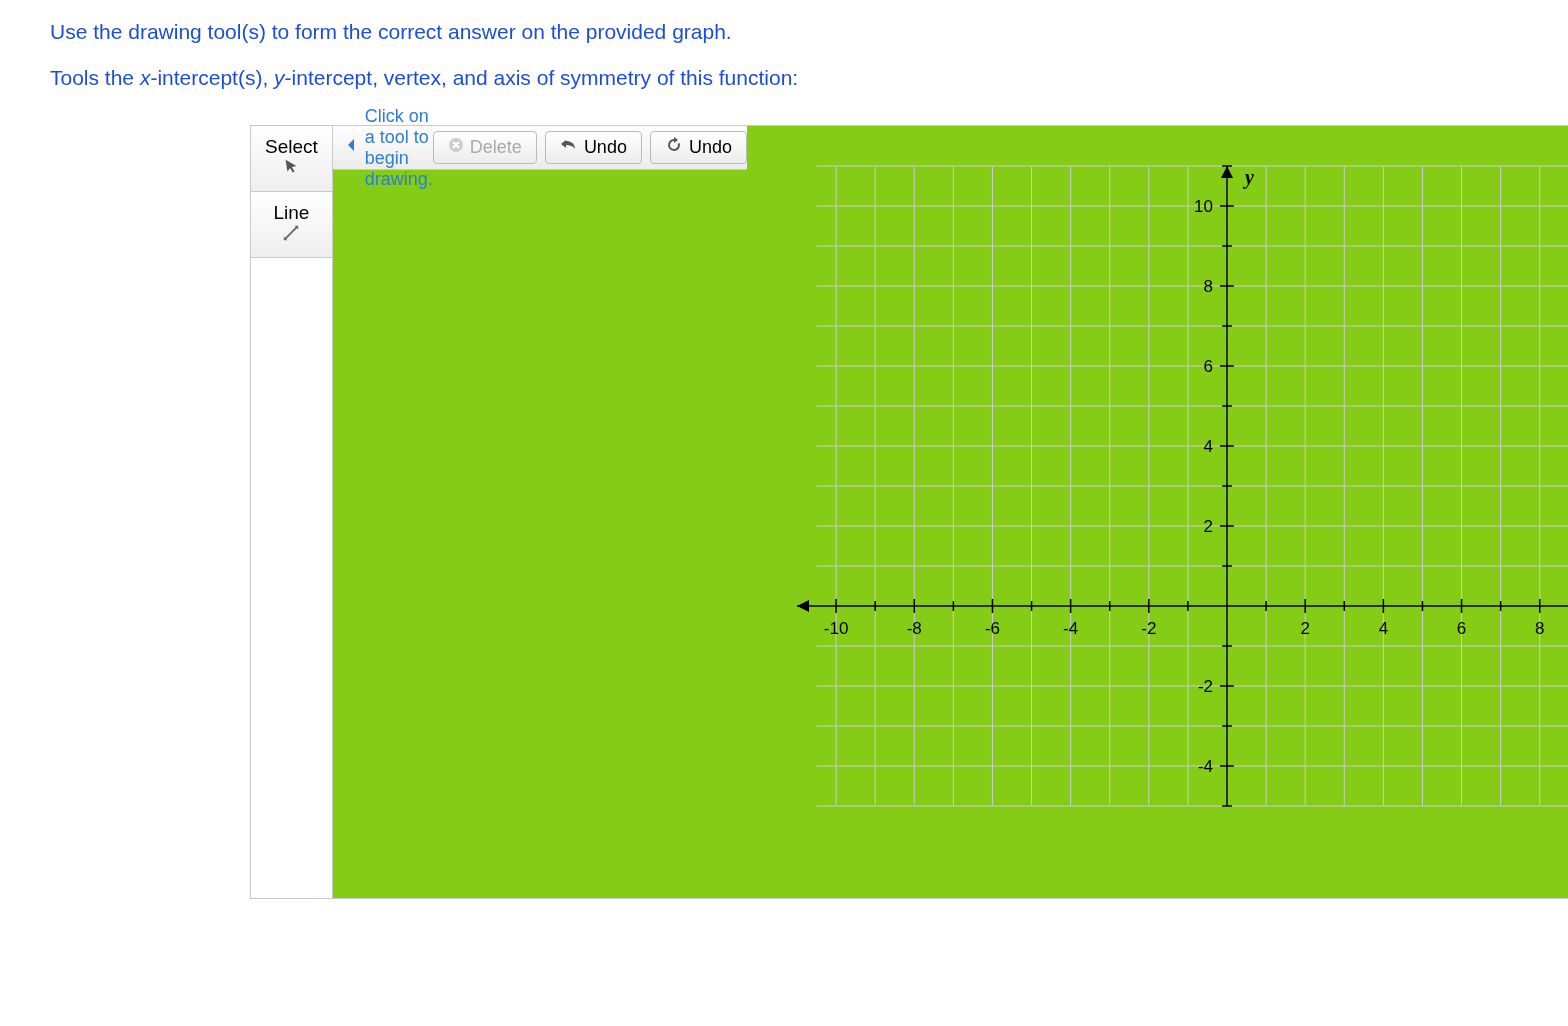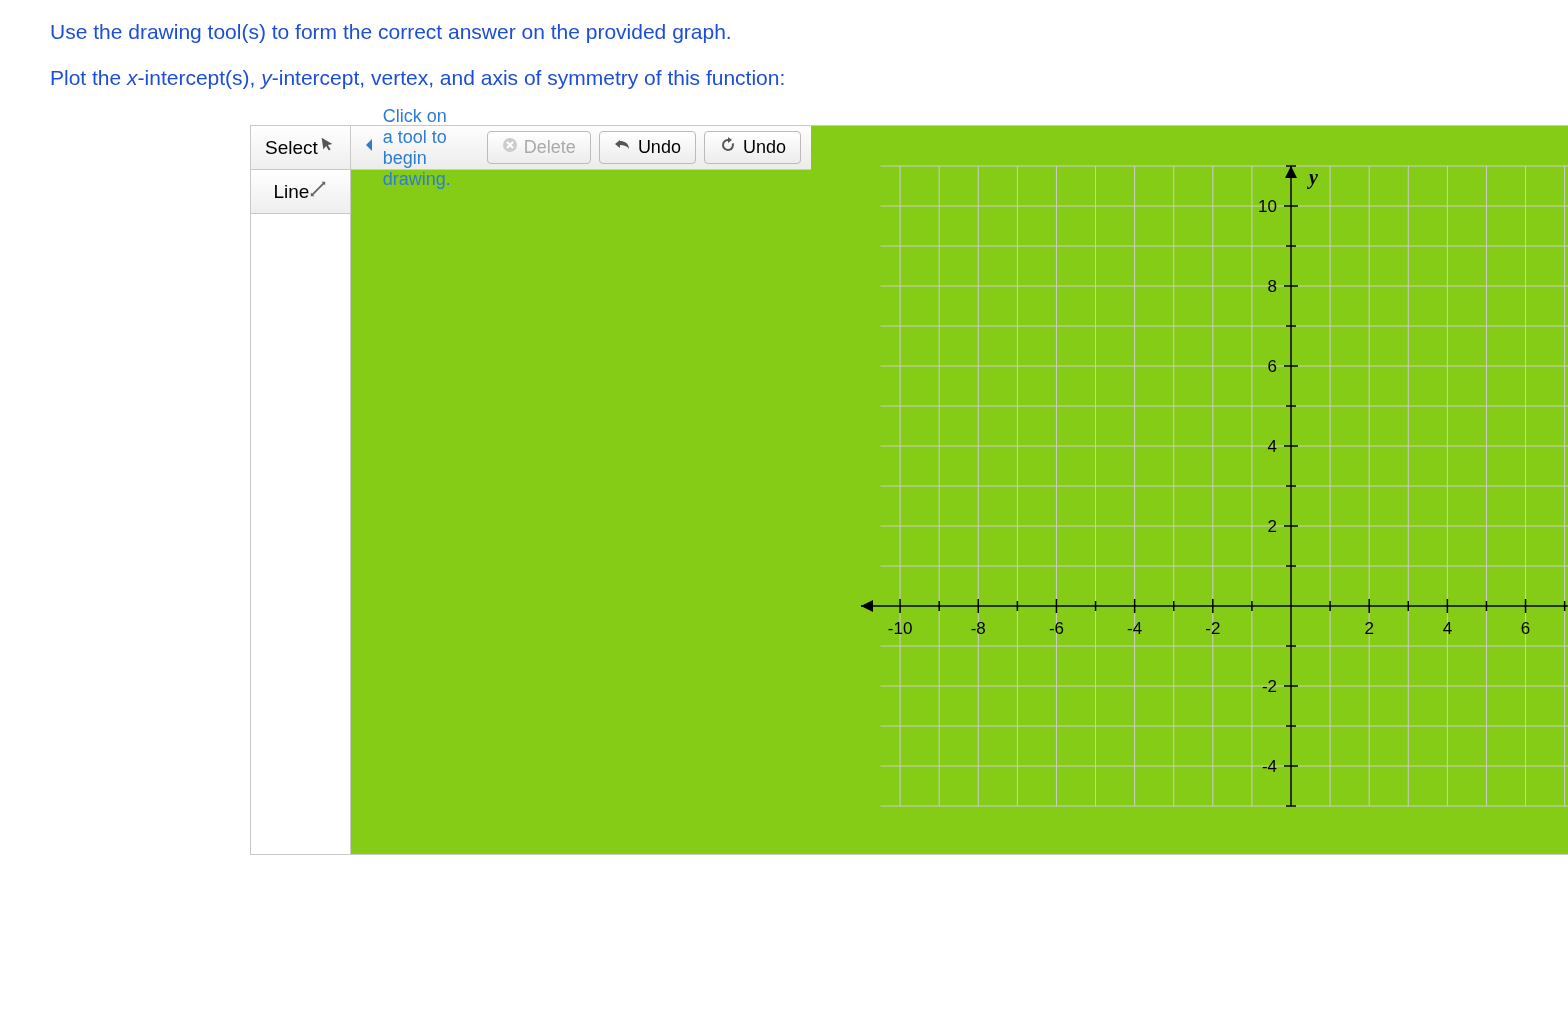--- a/index.html
+++ b/index.html
@@ -43,24 +43,25 @@
       align-items: center;
       justify-content: space-between;
       border-bottom: 1px solid #c9c9c9;
     }
     .tool-item {
       background: linear-gradient(#ffffff, #eeeeee);
       padding: 10px 14px;
       border-bottom: 1px solid #c9c9c9;
       display: flex;
       align-items: center;
-      justify-content: center;
+      justify-content: flex-end;
       font-size: 19px;
       color: #000;
       cursor: pointer;
+      flex-direction: column;
     }
     .sidebar-fill {
       height: 640px;
       background: #ffffff;
     }
     .main {
       flex: 1;
       background: #84cc16;
       display: flex;
       flex-direction: row;
@@ -78,22 +79,21 @@
       padding-left: 12px;
       color: #2d7dd1;
       font-size: 18px;
       display: flex;
       align-items: center;
       gap: 8px;
     }
     .toolbar-buttons {
       display: flex;
       gap: 8px;
-      padding-right: 10px;
-      margin-left: 36px;
+      padding-right: 0;
     }
     .toolbar-btn {
       background: linear-gradient(#ffffff, #ececec);
       border: 1px solid #bbb;
       border-radius: 4px;
       padding: 5px 14px;
       font-size: 18px;
       display: flex;
       align-items: center;
       gap: 6px;
@@ -115,21 +115,21 @@
     .tick-line { stroke: #000; stroke-width: 1.5; }
     .axis-label { font-family: Arial; font-size: 17px; fill: #000; }
     .axis-name { font-family: "Times New Roman", serif; font-style: italic; font-weight: bold; font-size: 20px; fill: #000; }
   </style>
 </head>
 <body>
 
 <div class="instructions">
   <p>Use the drawing tool(s) to form the correct answer on the provided graph.</p>
   <p>
-    <span>Plot the </span><span style="font-style:italic">x</span>-intercept(s), <span style="font-style:italic">y</span>-intercept, vertex, and axis of symmetry<span> of this function:</span>
+    <span>Tools the </span><span style="font-style:italic">x</span>-intercept(s), <span style="font-style:italic">y</span>-intercept, vertex, and axis of symmetry<span> of this function:</span>
   </p>
 </div>
 
 <div class="workspace">
   <div class="sidebar">
     <div class="tool-item">
       <span>Select</span>
       <span>
         <svg width="18" height="18" viewBox="0 0 20 20">
             <path fill="#555" d="M4 2l12 7-5 1 3 5-2 1-3-5-3 4z"></path>

